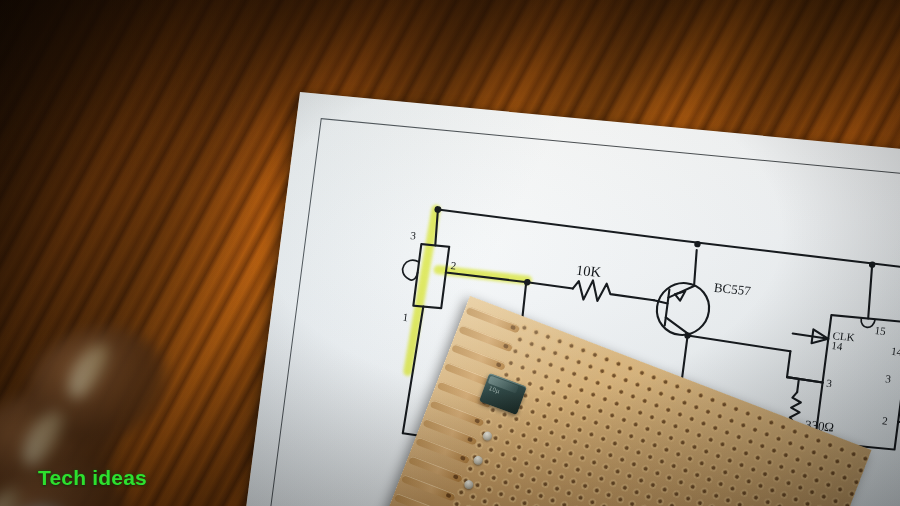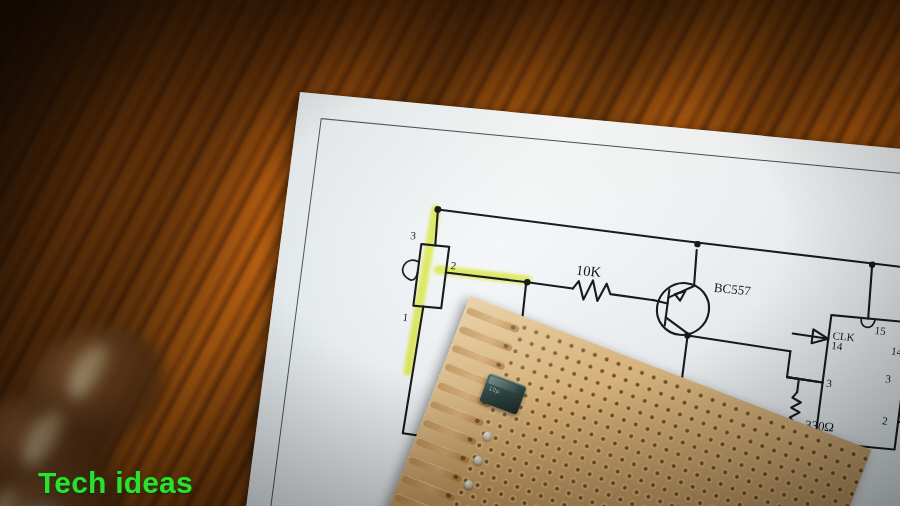--- a/index.html
+++ b/index.html
@@ -171,21 +171,21 @@
   }
   .cap-txt{
     position:absolute;left:5px;top:11px;font-size:6px;color:#c9d8d2;opacity:.75;
     font-family:"Liberation Sans",sans-serif;letter-spacing:.3px;
   }
 
   
   .watermark{
     position:absolute;left:38px;top:466px;
     font-family:"Liberation Sans",sans-serif;
-    font-size:30px;font-weight:700;color:#2ee02e;
+    font-size:21px;font-weight:700;color:#2ee02e;
     text-shadow:0 0 3px rgba(20,90,20,.75),0 1px 2px rgba(0,0,0,.5);
     letter-spacing:.2px;
   }
 
   
   .softness{
     position:absolute;inset:0;pointer-events:none;
     background:radial-gradient(ellipse 100% 100% at 50% 50%,rgba(255,255,255,.02),rgba(0,0,0,.10));
   }
 </style>

